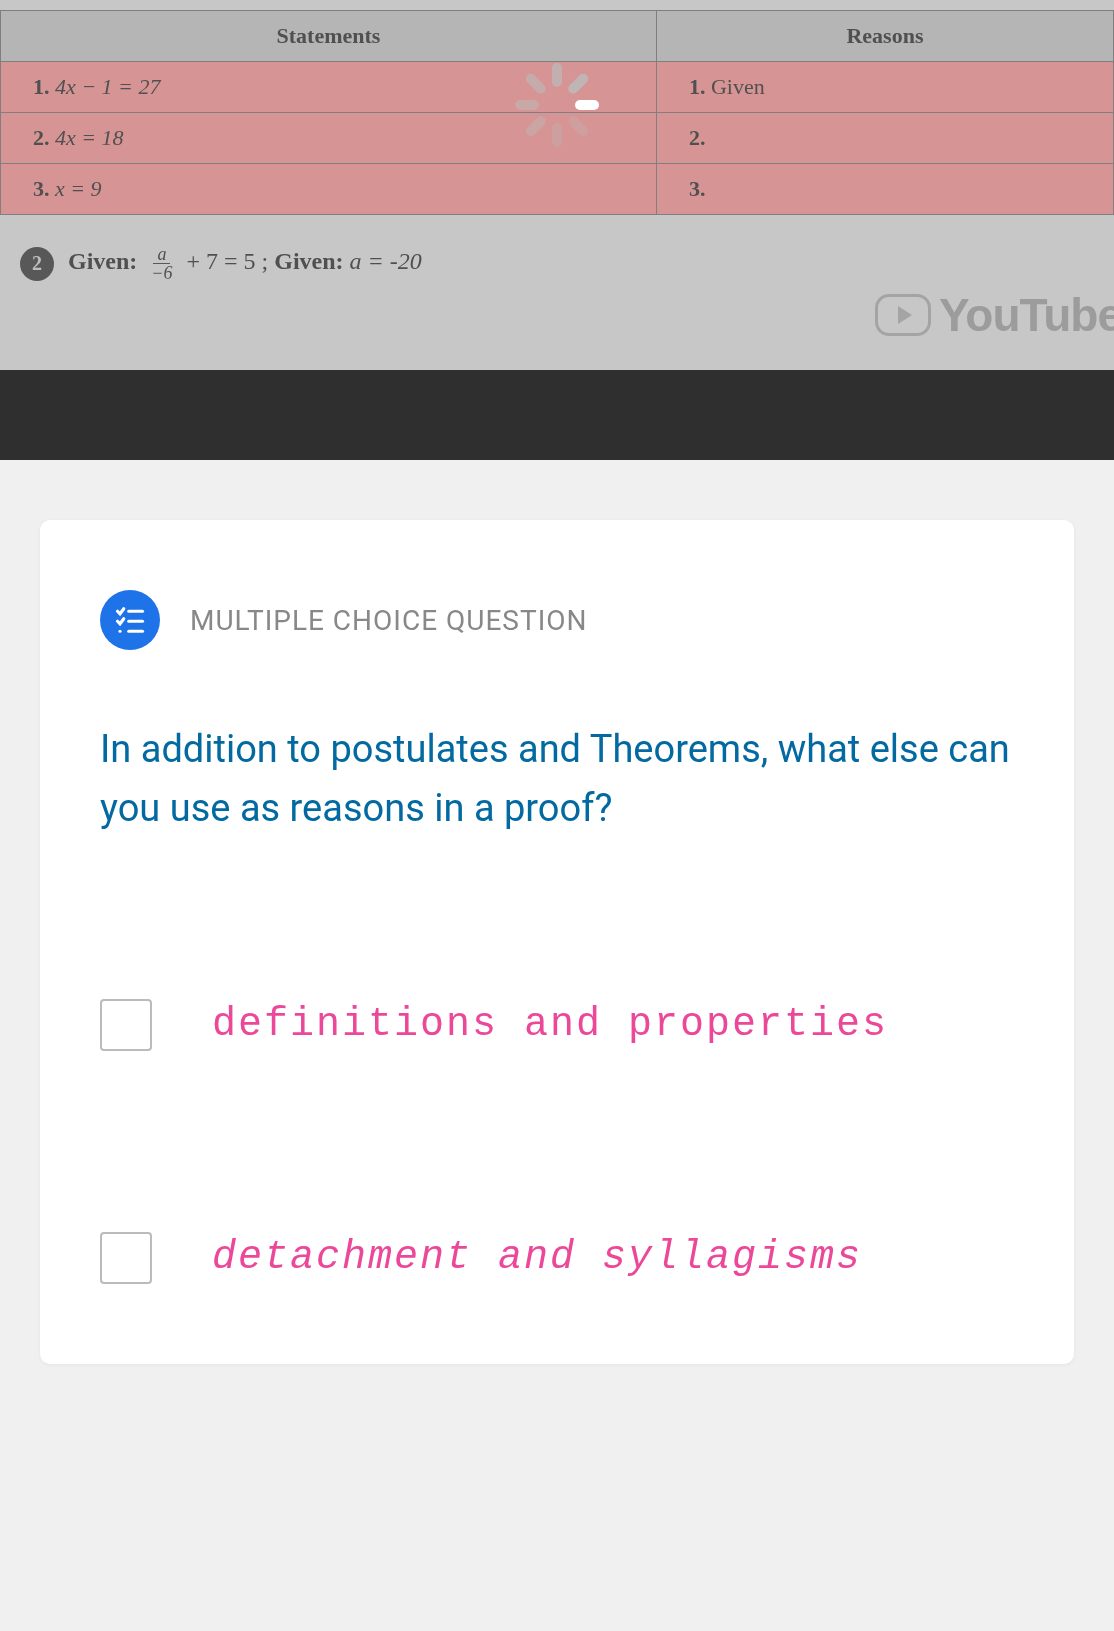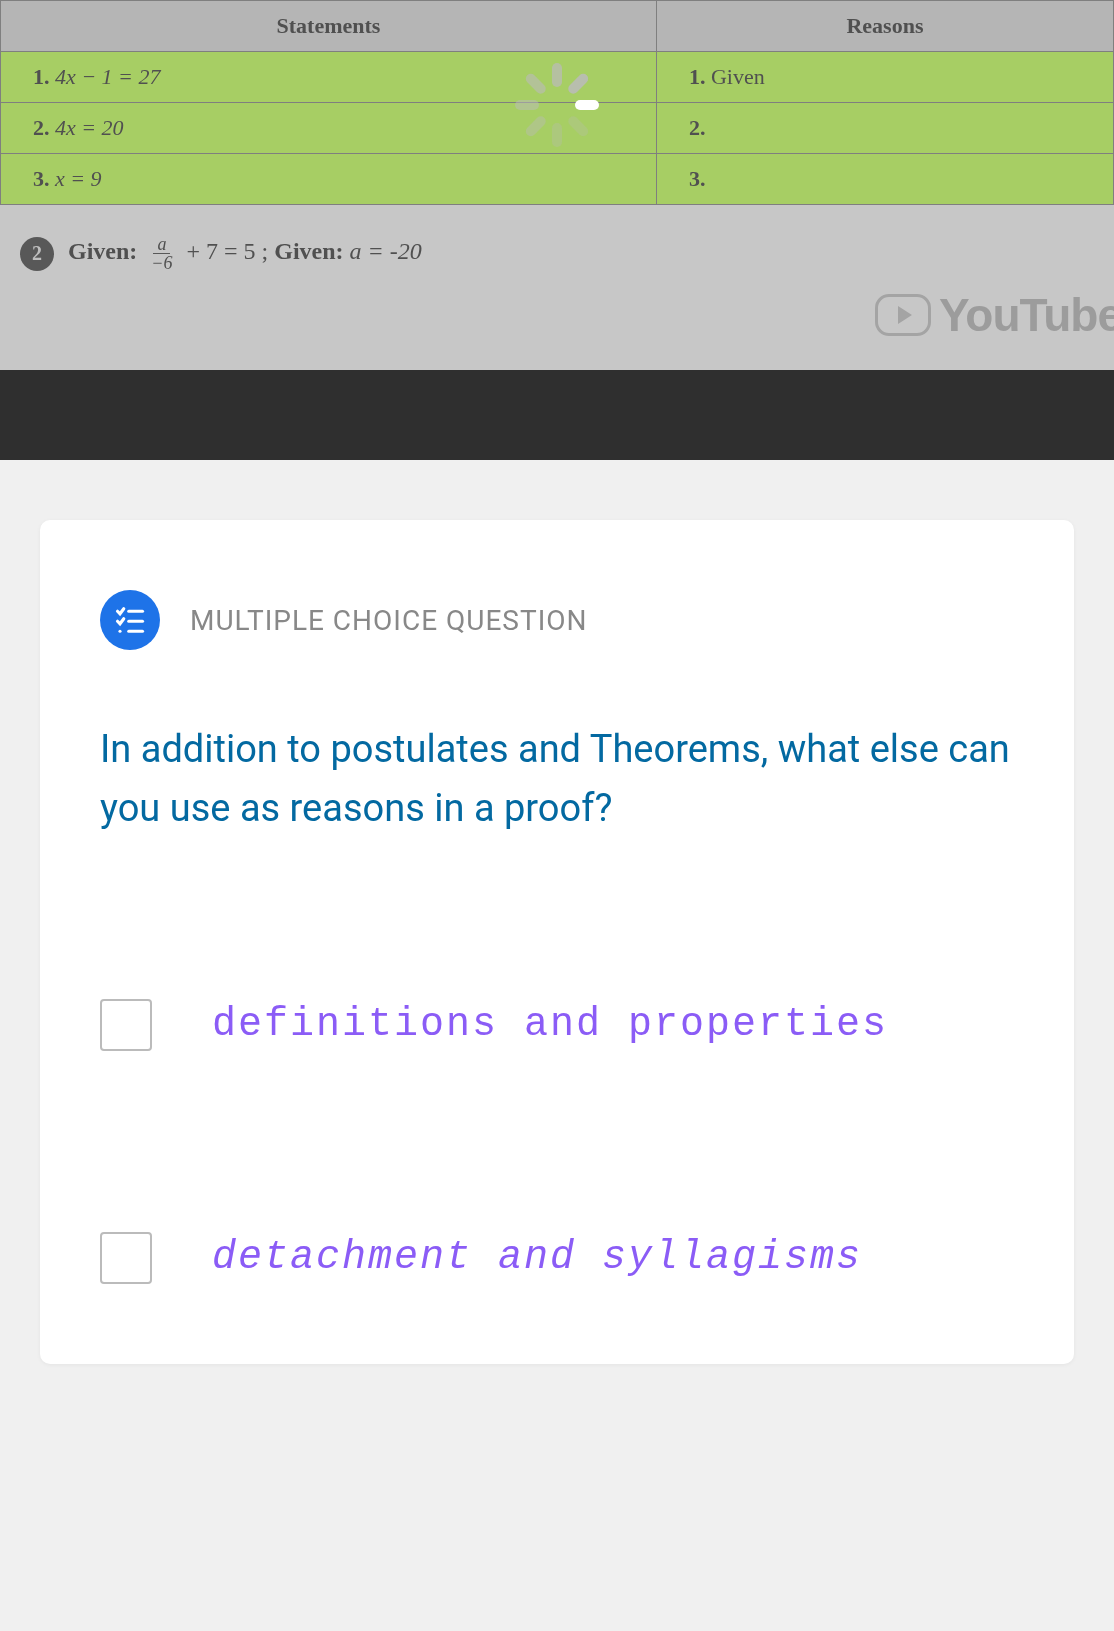--- a/index.html
+++ b/index.html
@@ -28,33 +28,34 @@
       top: 0;
       left: 0;
       right: 0;
       padding: 0;
       font-family: "Times New Roman", serif;
       color: #4a4a4a;
     }
     .proof-table {
       width: 100%;
       border-collapse: collapse;
+      margin-top: 10px;
     }
     .proof-table th, .proof-table td {
       border: 1px solid #888;
       padding: 12px 10px;
       text-align: left;
       font-size: 22px;
     }
     .proof-table th {
       text-align: center;
       font-weight: bold;
       background: #d0d0d0;
     }
-    .proof-table td { background: #bef264; padding-left: 32px; }
+    .proof-table td { background: #fca5a5; padding-left: 32px; }
     .problem2 {
       display: flex;
       align-items: center;
       gap: 14px;
       padding: 30px 20px 20px 20px;
       font-size: 24px;
     }
     .circle-num {
       width: 34px; height: 34px;
       border-radius: 50%;
@@ -192,21 +193,21 @@
     .checkbox {
       width: 52px; height: 52px;
       border: 2px solid #bbb;
       border-radius: 4px;
       background: #fff;
       flex-shrink: 0;
     }
     .option-label {
       font-family: "Courier New", Courier, monospace;
       font-size: 40px;
-      color: #8b5cf6;
+      color: #ec4899;
       letter-spacing: 2px;
     }
   </style>
 </head>
 <body>
 
 <div class="video-area">
   <div class="worksheet">
     <table class="proof-table">
       <thead>
@@ -214,21 +215,21 @@
           <th>Statements</th>
           <th>Reasons</th>
         </tr>
       </thead>
       <tbody>
         <tr>
           <td><b>1.</b> <span class="italic">4x − 1 = 27</span></td>
           <td><b>1.</b> <span>Given</span></td>
         </tr>
         <tr>
-          <td><b>2.</b> <span class="italic">4x = 20</span></td>
+          <td><b>2.</b> <span class="italic">4x = 18</span></td>
           <td><b>2.</b> <span></span></td>
         </tr>
         <tr>
           <td><b>3.</b> <span class="italic">x = 9</span></td>
           <td><b>3.</b> <span></span></td>
         </tr>
       </tbody>
     </table>
     <div class="problem2">
       <div class="circle-num">2</div>

